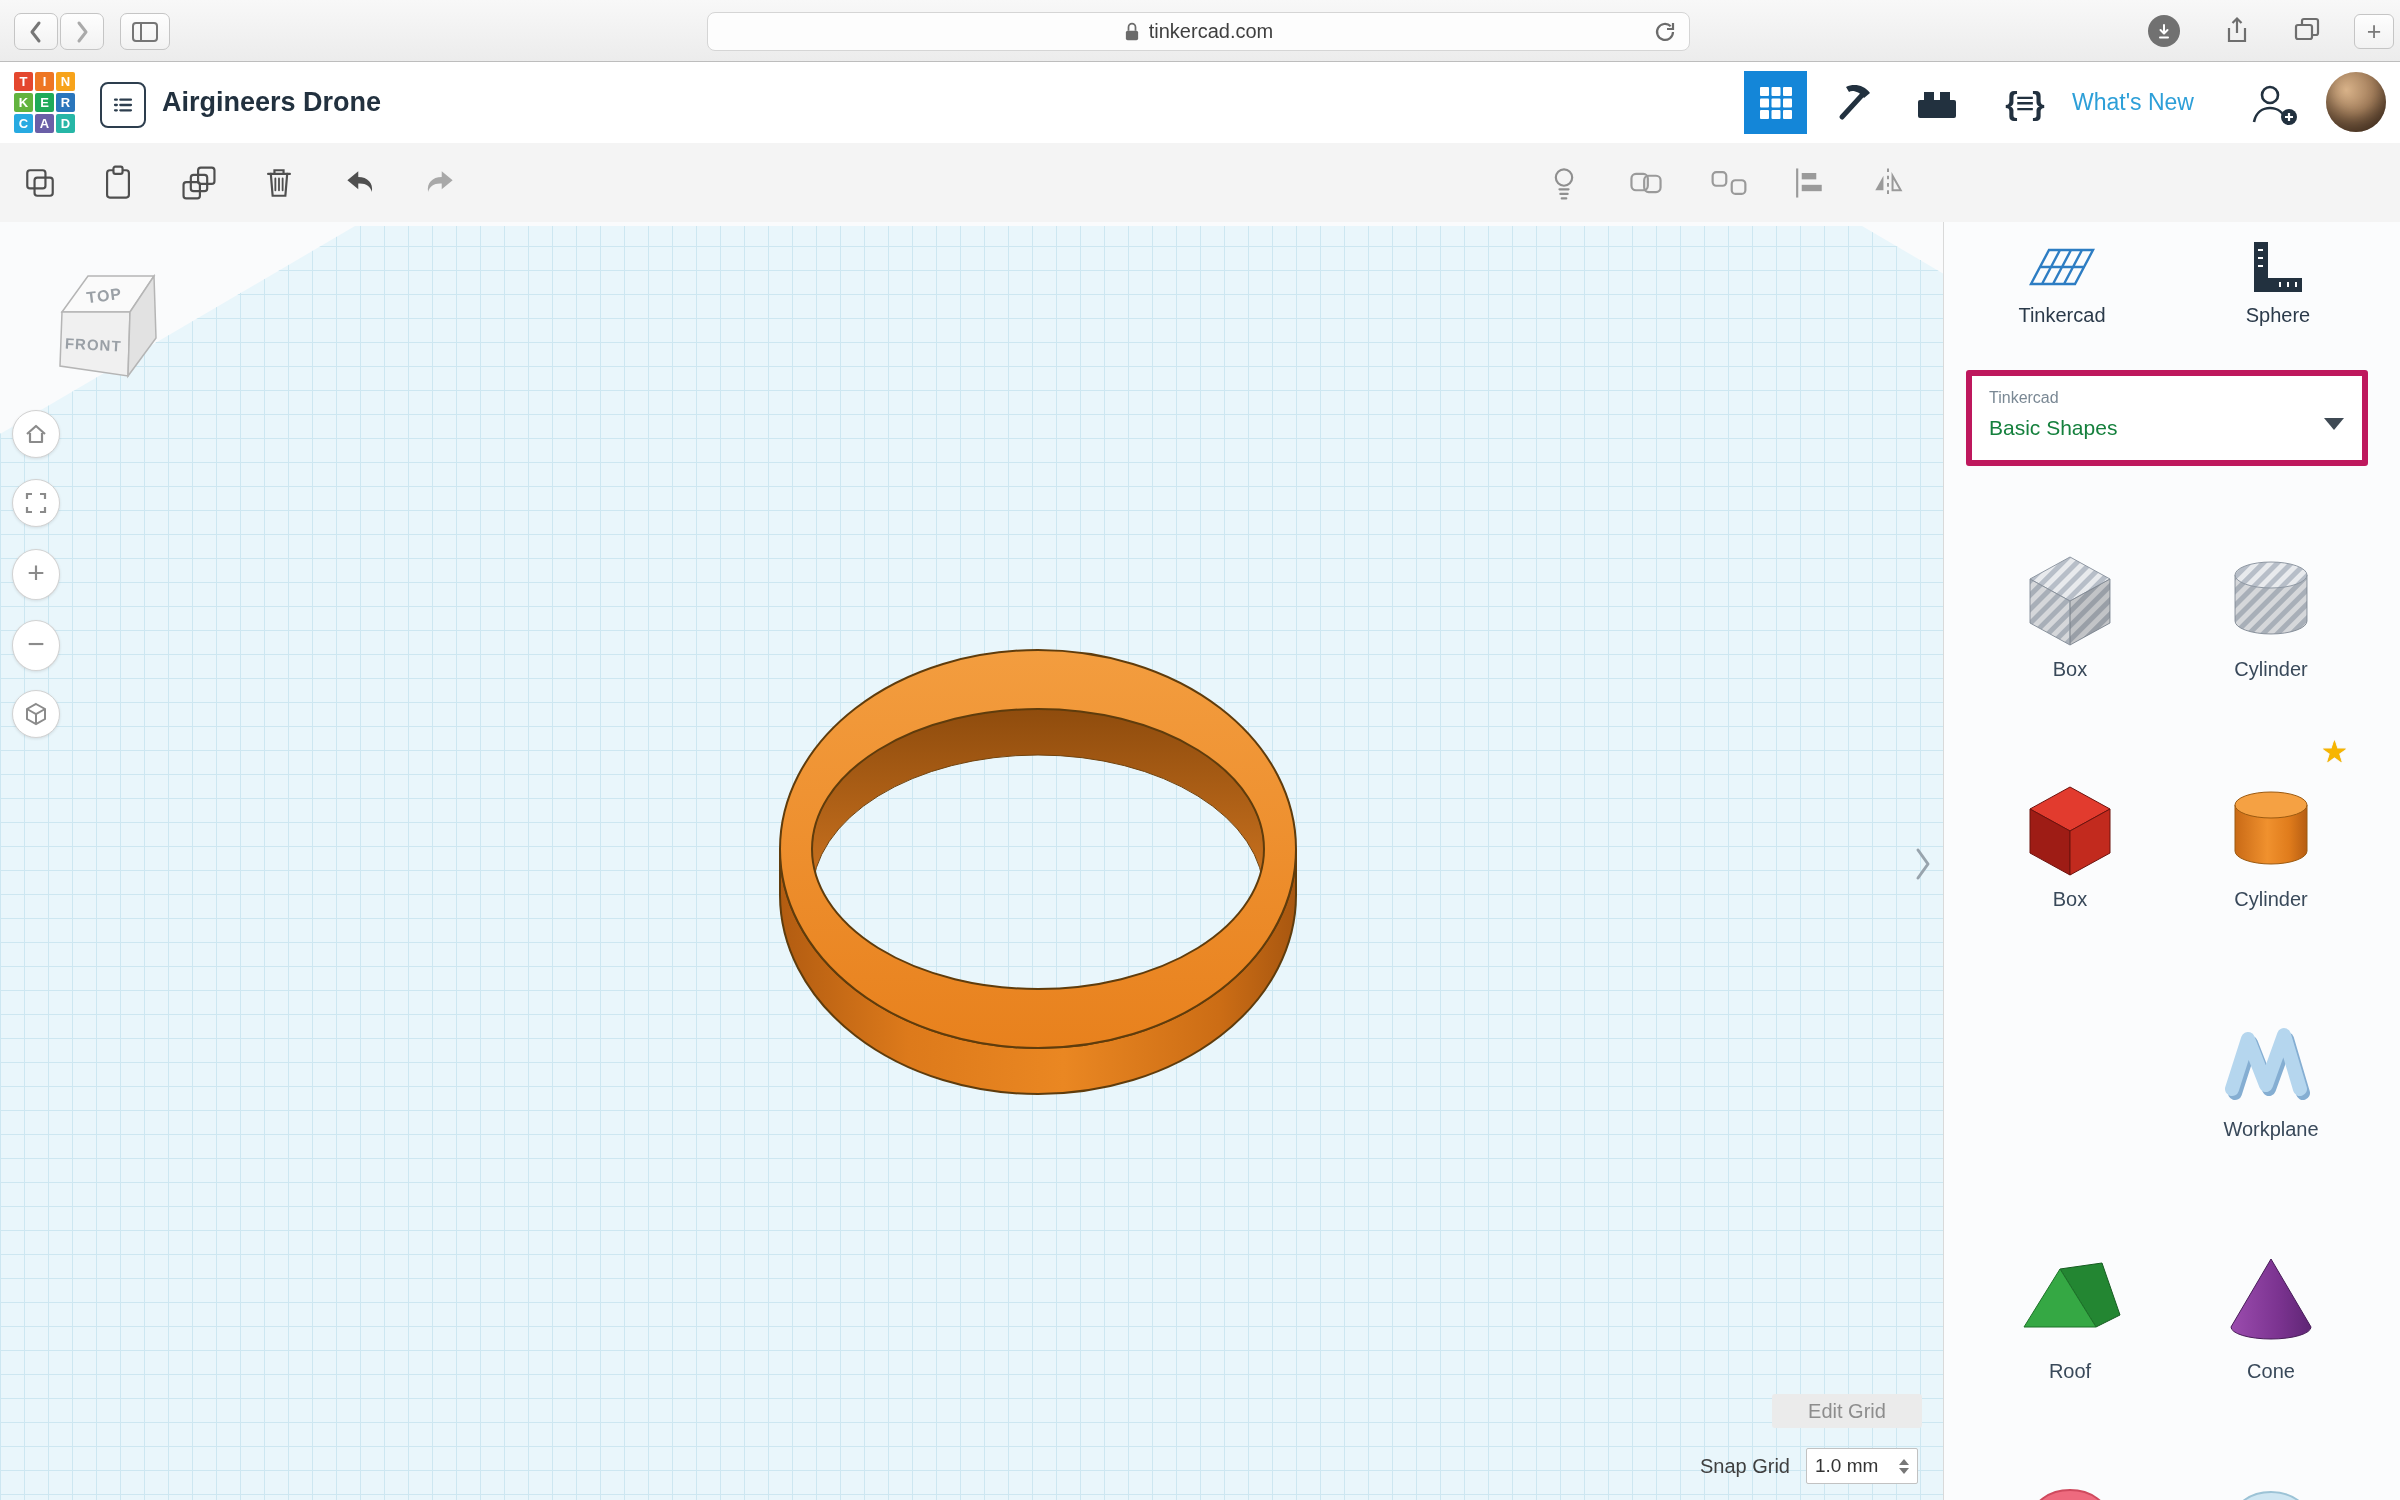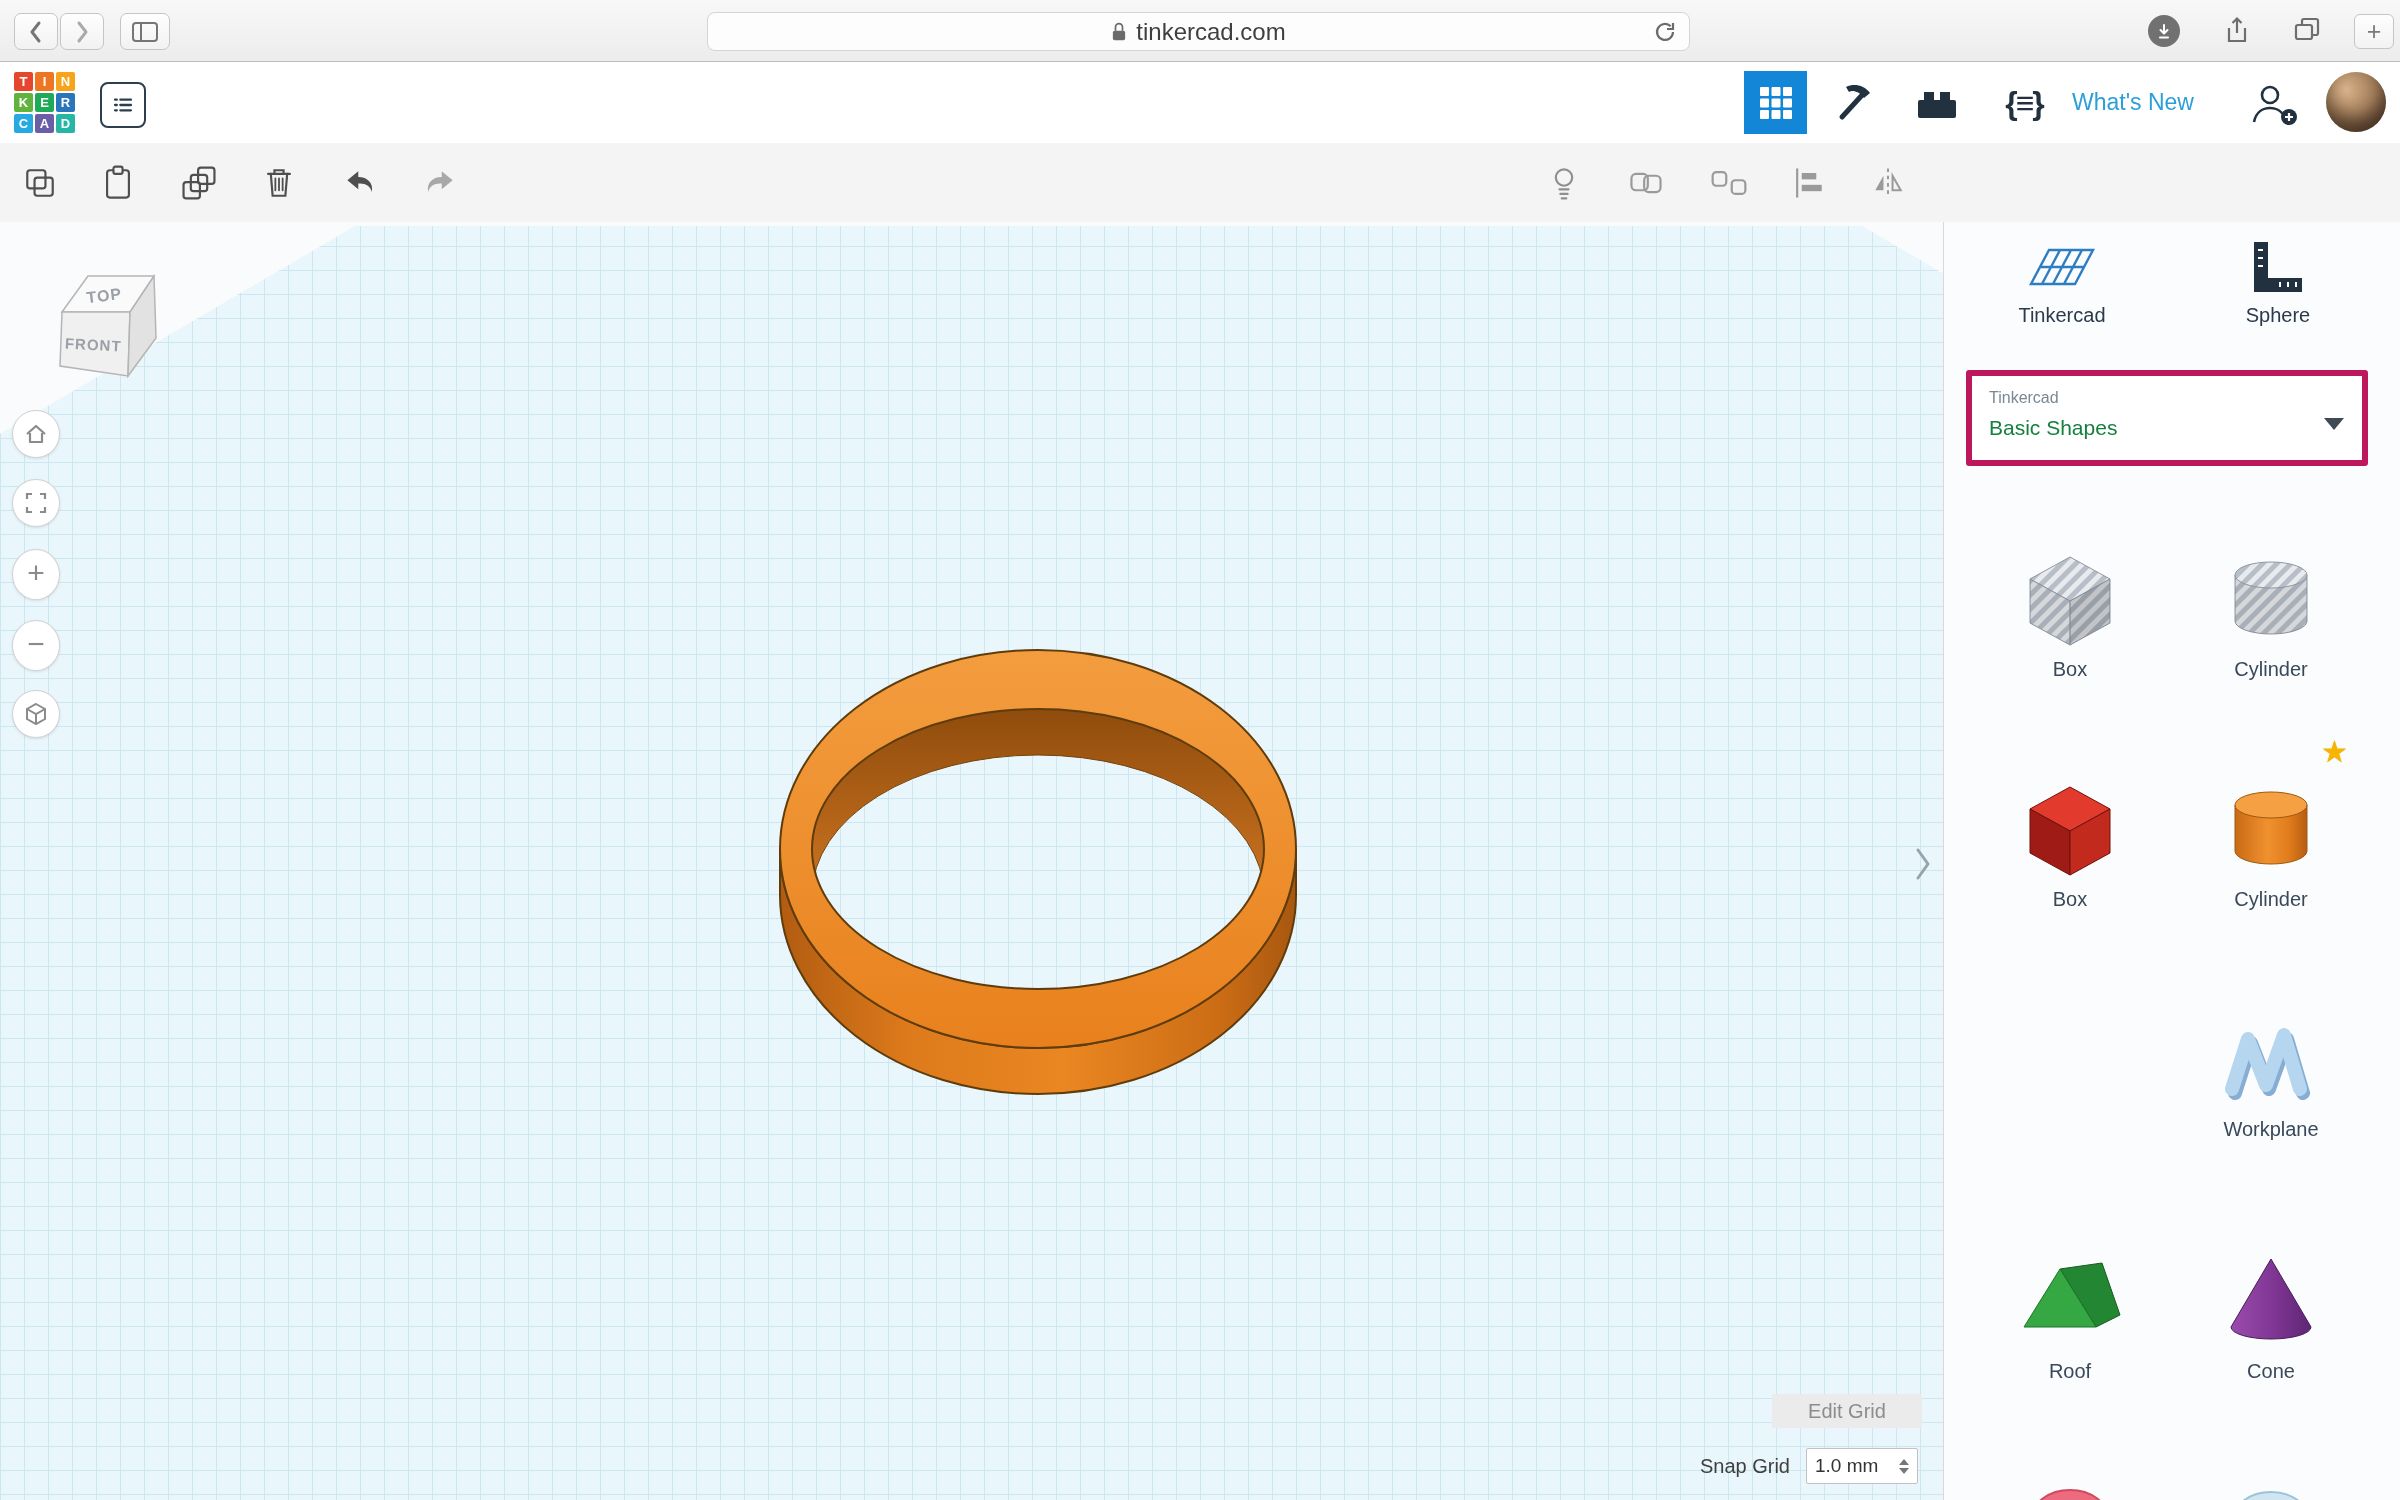--- a/index.html
+++ b/index.html
@@ -6,21 +6,21 @@
   #app{position:relative;width:2400px;height:1500px;background:#fff;overflow:hidden;
        font-family:"Liberation Sans","DejaVu Sans",sans-serif;-webkit-font-smoothing:antialiased;}
 
   
   .browser-bar{position:absolute;top:0;left:0;right:0;height:61px;
     background:linear-gradient(#f8f8f8,#ececec);border-bottom:1px solid #bdbdbd;}
   .nav-btn{position:absolute;top:13px;height:35px;border:1px solid #c5c5c5;border-radius:7px;
     background:linear-gradient(#fefefe,#f2f2f2);display:flex;align-items:center;justify-content:center;color:#767676;}
   .url-field{position:absolute;left:707px;top:12px;width:981px;height:37px;background:#fdfdfd;
     border:1px solid #d5d5d5;border-radius:8px;display:flex;align-items:center;justify-content:center;
-    gap:9px;color:#3f3f3f;font-size:24px;}
+    gap:9px;color:#3f3f3f;font-size:20px;}
   .url-reload{position:absolute;right:11px;top:6px;}
   .chrome-ic{position:absolute;top:15px;color:#6e6e6e;}
   .dl-circle{width:32px;height:32px;border-radius:50%;background:#717171;display:flex;align-items:center;justify-content:center;}
   .newtab-btn{position:absolute;left:2354px;top:14px;width:38px;height:33px;border:1px solid #c5c5c5;border-radius:6px;
     background:linear-gradient(#fefefe,#f2f2f2);display:flex;align-items:center;justify-content:center;
     color:#7a7a7a;font-size:25px;line-height:1;}
 
   
   .tc-header{position:absolute;top:62px;left:0;right:0;height:81px;background:#ffffff;border-bottom:1px solid #e3e3e3;}
   .logo{position:absolute;left:14px;top:10px;display:grid;grid-template-columns:repeat(3,19px);grid-auto-rows:19px;gap:2px;}
@@ -200,20 +200,21 @@
         <span>R</span>
       <span>C</span>
         <span>A</span>
         <span>D</span>
     </div>
     <div class="list-btn">
       <svg width="30" height="30" viewBox="0 0 34 34">
           <path d="M8 11h2M14 11h12M8 17h2M14 17h12M8 23h2M14 23h12" stroke="#2d3e4e" stroke-width="2.6" stroke-linecap="round"></path>
         </svg>
     </div>
+    <div class="doc-title">Airgineers Drone</div>
 
     <div class="grid-btn">
       <svg width="36" height="36" viewBox="0 0 36 36">
         <rect x="2" y="2" width="9" height="9" rx="1" fill="#fff"></rect>
           <rect x="13.5" y="2" width="9" height="9" rx="1" fill="#fff"></rect>
           <rect x="25" y="2" width="9" height="9" rx="1" fill="#fff"></rect>
         <rect x="2" y="13.5" width="9" height="9" rx="1" fill="#fff"></rect>
           <rect x="13.5" y="13.5" width="9" height="9" rx="1" fill="#fff"></rect>
           <rect x="25" y="13.5" width="9" height="9" rx="1" fill="#fff"></rect>
         <rect x="2" y="25" width="9" height="9" rx="1" fill="#fff"></rect>

